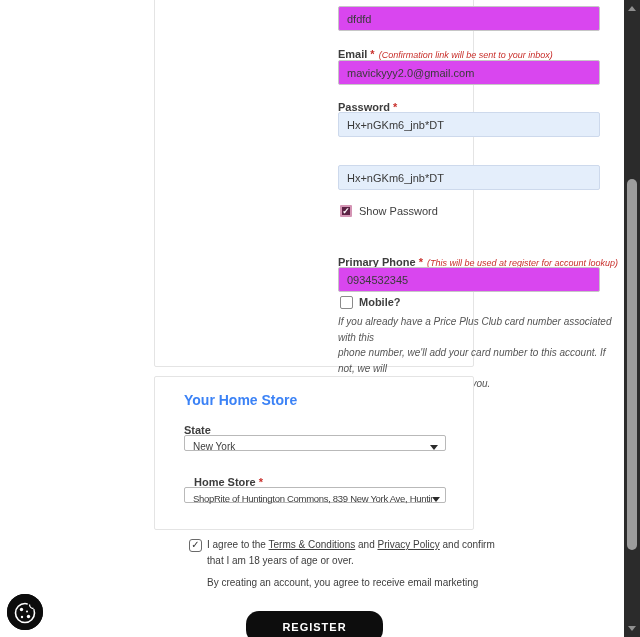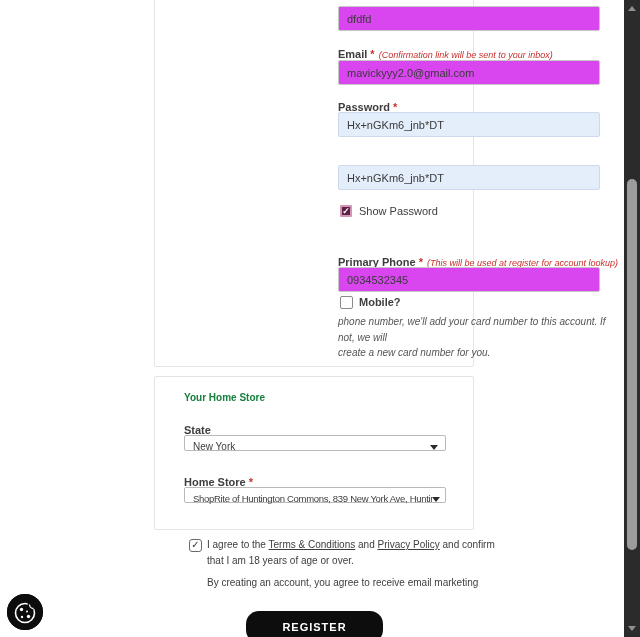--- a/index.html
+++ b/index.html
@@ -59,21 +59,21 @@
     color:#333; font-size:10px; line-height:10px; text-align:center;
   }
   .cbx-label { position:absolute; font-size:11px; color:#3d3d3d; }
 
   .card-note {
     position:absolute; left:183px; top:313px; width:275px;
     font-style:italic; font-size:10px; color:#555; line-height:15.5px;
   }
   .card-note span { display:block; }
 
-  .heading { position:absolute; left:183px; top:391px; font-size:10px; font-weight:700; color:#15803d; }
+  .heading { position:absolute; left:183px; top:391px; font-size:14px; font-weight:700; color:#3b82f6; }
 
   .agree-text {
     position:absolute; left:207px; top:537px; width:290px;
     font-size:10px; color:#3d3d3d; line-height:16px;
   }
   .agree-text a { color:#3d3d3d; text-decoration:underline; cursor:pointer; }
 
   .marketing {
     position:absolute; left:207px; top:575px; width:290px;
     font-size:10px; color:#3d3d3d; line-height:16px;
@@ -138,37 +138,38 @@
 
     <div class="label-row" style="top:265px;">
       <span class="lbl">Primary Phone</span><span class="req">*</span><span class="note">(This will be used at register for account lookup)</span>
     </div>
     <input class="txt-input" style="top: 280px;" type="text" value="0934532345">
 
     <div class="cbx cbx-plain" style="top:309px;"></div>
     <span class="cbx-label" style="left:204px; top:309px; font-weight:700;">Mobile?</span>
 
     <div class="card-note" style="top:327px;">
+      <span>If you already have a Price Plus Club card number associated with this</span>
       <span>phone number, we'll add your card number to this account. If not, we will</span>
       <span>create a new card number for you.</span>
     </div>
   </div>
 
   <div class="panel panel2">
     <div class="heading" style="top:15px; left:29px; position:absolute;">Your Home Store</div>
 
     <div class="label-row" style="top:43px; left:29px;">
       <span class="lbl">State</span>
     </div>
     <div class="select" style="top:58px; left:29px;">
       <span class="sel-text">New York</span>
       <span class="caret"></span>
     </div>
 
-    <div class="label-row" style="top:95px; left:29px;">
+    <div class="label-row" style="top:95px; left:39px;">
       <span class="lbl">Home Store</span><span class="req">*</span>
     </div>
     <div class="select" style="top:110px; left:29px;">
       <span class="sel-text condensed">ShopRite of Huntington Commons, 839 New York Ave, Huntington</span>
       <span class="caret" style="right:5px;"></span>
     </div>
   </div>
 
   <div class="cbx cbx-agree">
     <span>✓</span>

